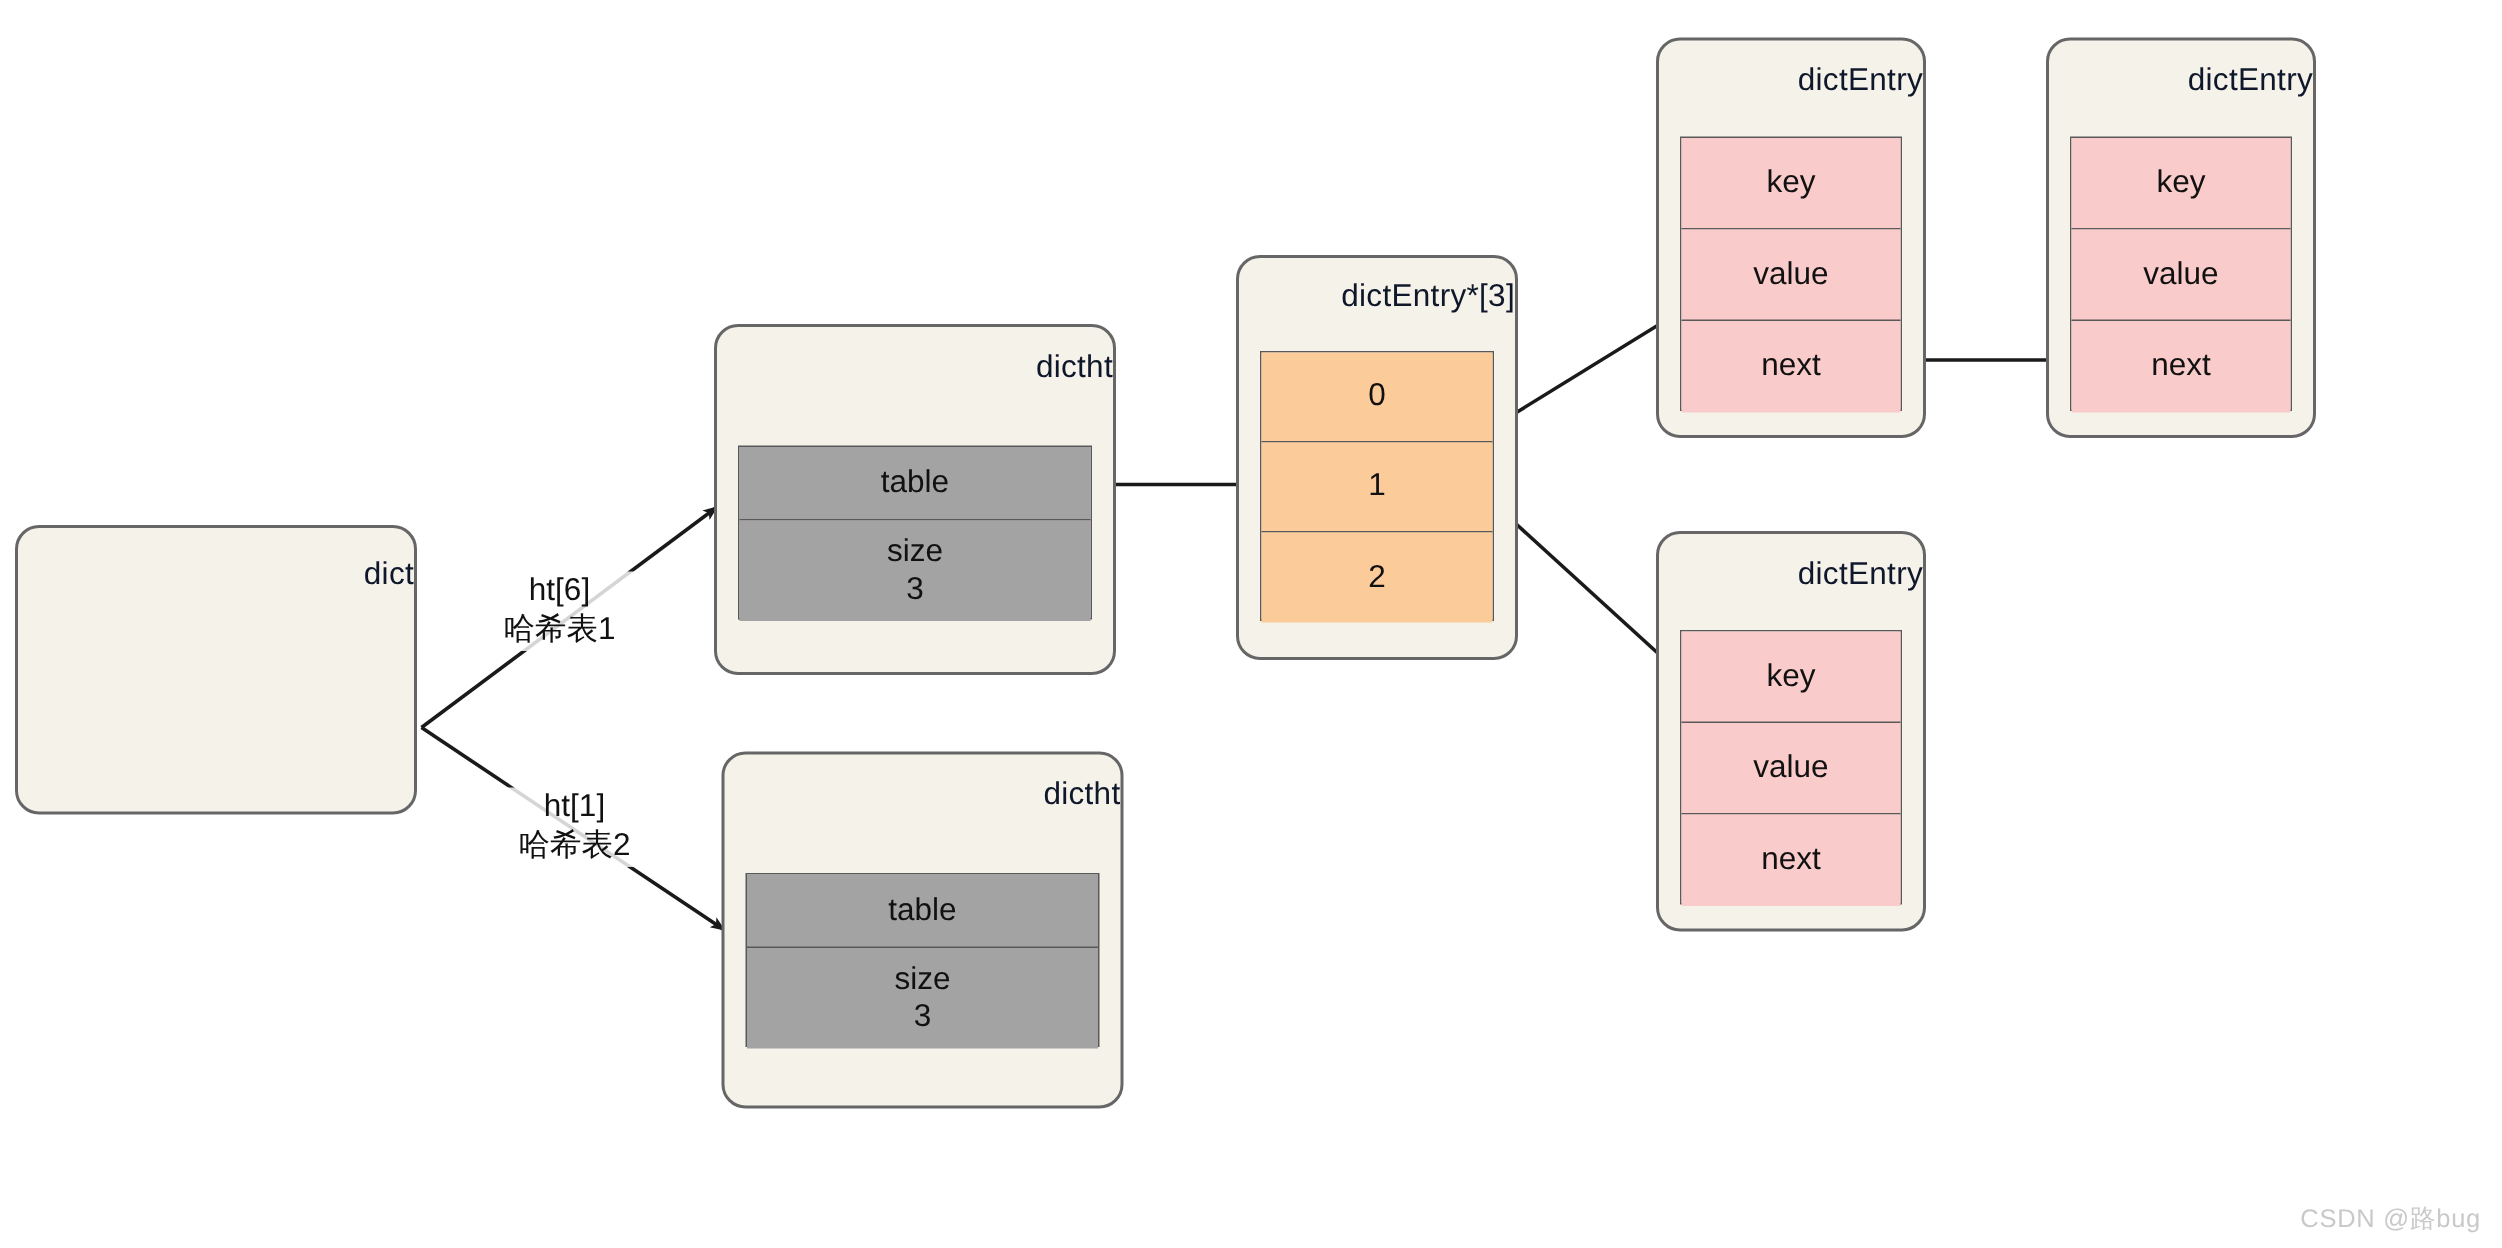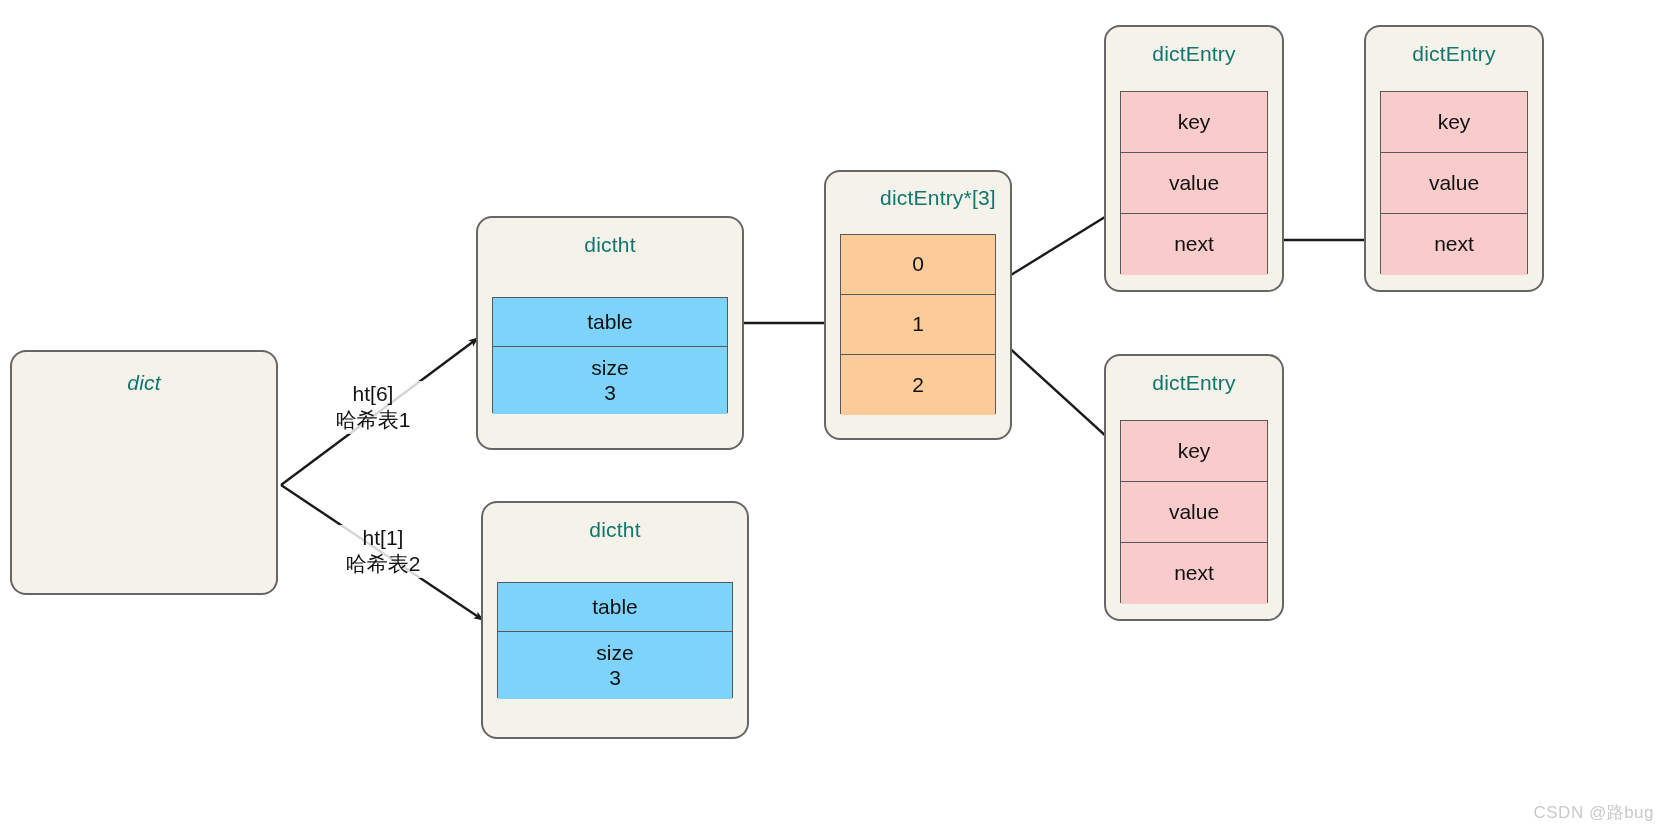--- a/index.html
+++ b/index.html
@@ -18,22 +18,22 @@
 
   
   .card {
     position: absolute;
     box-sizing: border-box;
     background: #F5F2EA;
     border: 2px solid #666666;
     border-radius: 16px;
   }
   .card-title {
-    text-align: center;
-    color: #0f766e;
+    text-align: right;
+    color: #0f172a;
     font-size: 21px;
     line-height: 1;
     letter-spacing: .2px;
     user-select: none;
   }
   .fields {
     position: absolute;
     left: 14px;
     right: 14px;
     box-sizing: border-box;
@@ -46,21 +46,21 @@
     font-size: 21px;
     display: flex;
     flex-direction: column;
     align-items: center;
     justify-content: center;
     line-height: 1.18;
     border-bottom: 1.5px solid #595959;
   }
   .field:last-child { border-bottom: none; }
 
-  .blue  { background: #7dd3fc; }
+  .blue  { background: #a3a3a3; }
   .pink  { background: #FACBCB; }
   .orange{ background: #FCCB9A; }
 
   
   .edge-label {
     position: absolute;
     text-align: center;
     color: #111111;
     font-size: 21px;
     line-height: 1.25;
@@ -108,21 +108,21 @@
 
     <path d="M728,323 L1006,323" fill="none" stroke="#1a1a1a" stroke-width="2.4" marker-end="url(#ah)"></path>
 
     <path d="M1006,278 L1178,172" fill="none" stroke="#1a1a1a" stroke-width="2.4" marker-end="url(#ah)"></path>
 
     <path d="M1006,345 L1176,500" fill="none" stroke="#1a1a1a" stroke-width="2.4" marker-end="url(#ah)"></path>
 
     <path d="M1283,240 L1437,240" fill="none" stroke="#1a1a1a" stroke-width="2.4" marker-end="url(#ah)"></path>
   </svg>
 
-  <div class="card" style="left:10px; top:350px; width:268px; height:245px;font-style:italic;">
+  <div class="card" style="left:10px; top:350px; width:268px; height:193px;">
     <div class="card-title" style="margin-top:20px;">dict</div>
   </div>
 
   <div class="card" style="left:476px; top:216px; width:268px; height:234px;">
     <div class="card-title" style="margin-top:16px;">dictht</div>
     <div class="fields" style="top:79px; height:116px;">
       <div class="field blue" style="height:49px;">
         <span>table</span>
       </div>
       <div class="field blue" style="height:67px;">

